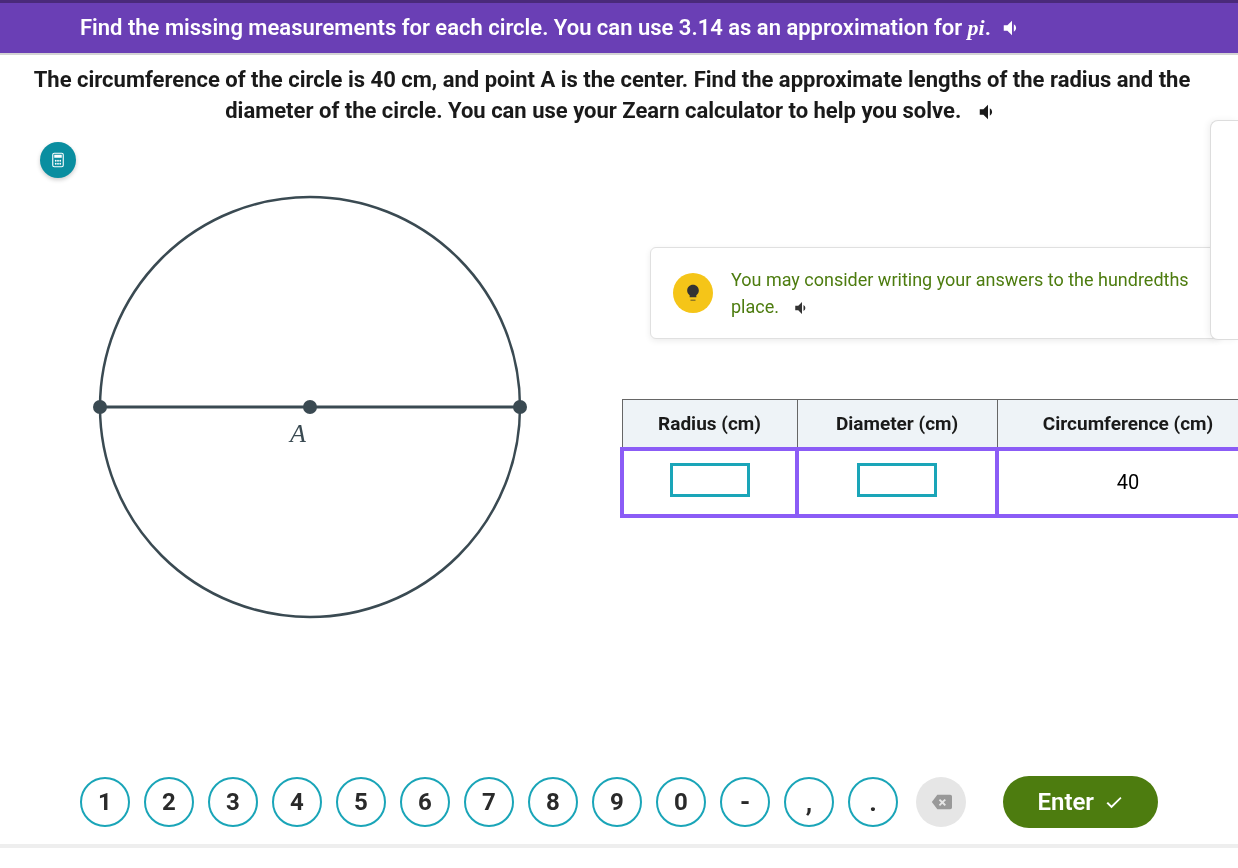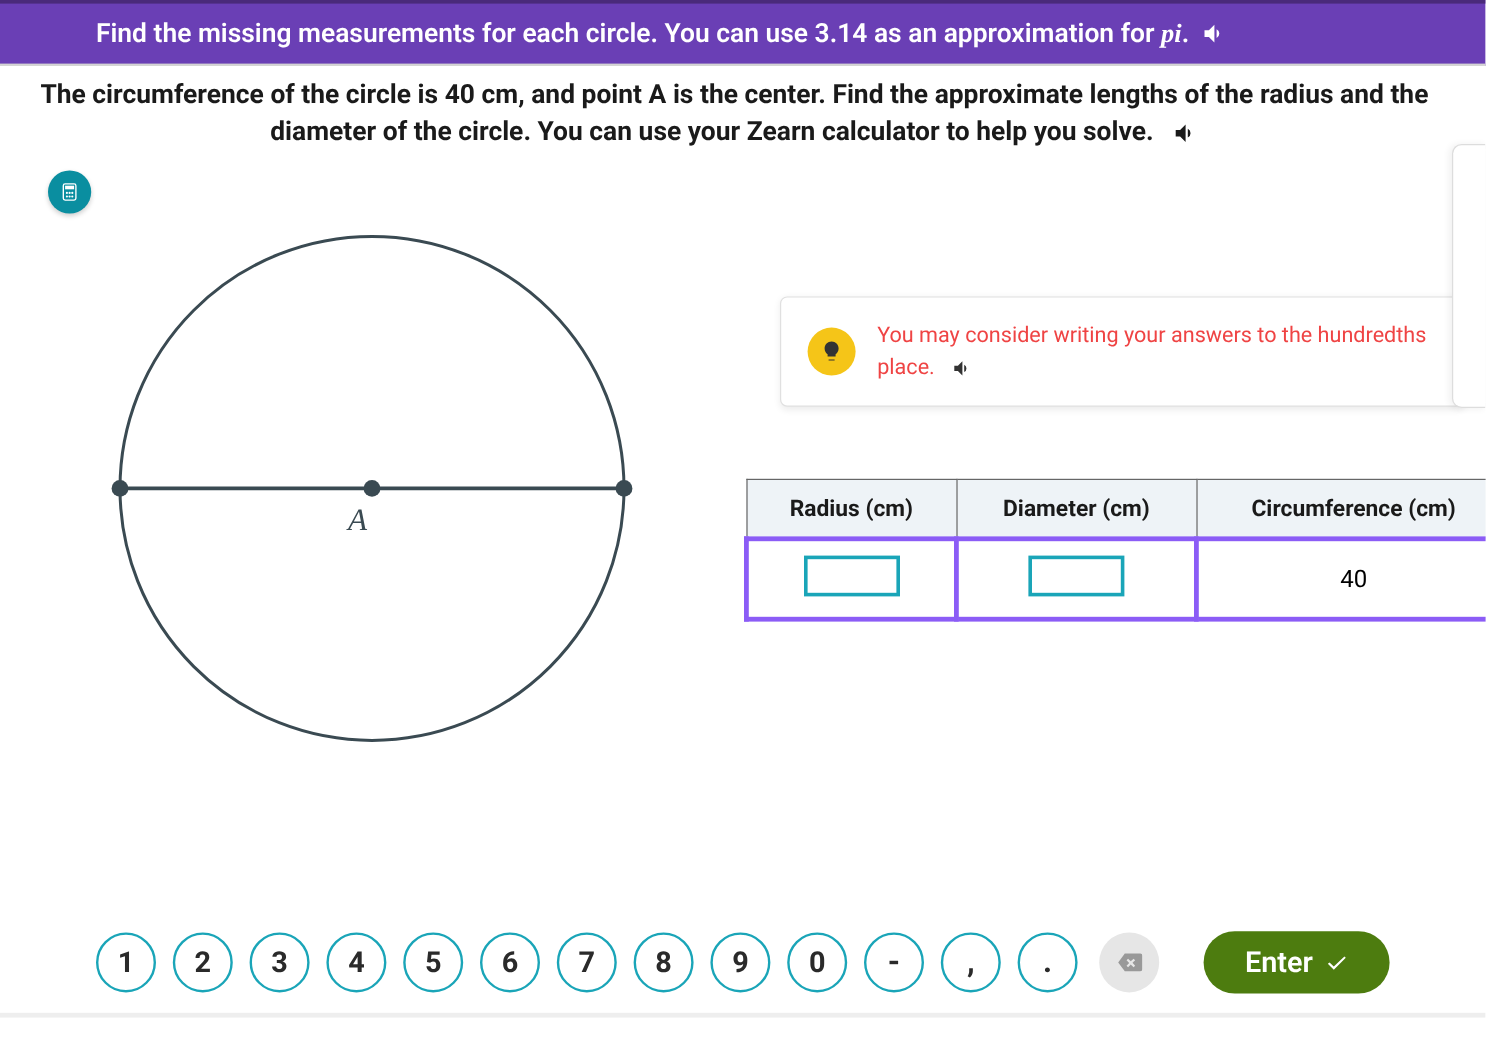--- a/index.html
+++ b/index.html
@@ -86,21 +86,21 @@
     border-radius: 50%;
     background: #f5c518;
     display: flex;
     align-items: center;
     justify-content: center;
     margin-right: 18px;
     flex-shrink: 0;
   }
   .hint-text {
     font-size: 18px;
-    color: #ef4444;
+    color: #4d7c0f;
     line-height: 1.5;
   }
   .data-table {
     border-collapse: collapse;
     width: 641px;
     margin-left: 10px;
   }
   .data-table th {
     background: #eef3f7;
     border: 1px solid #666;

